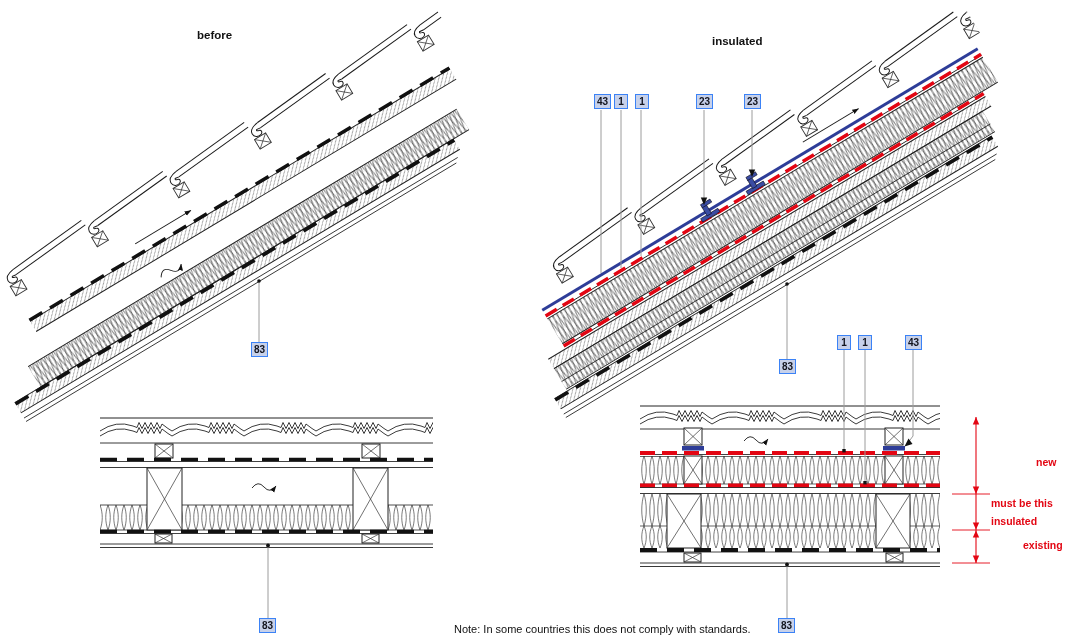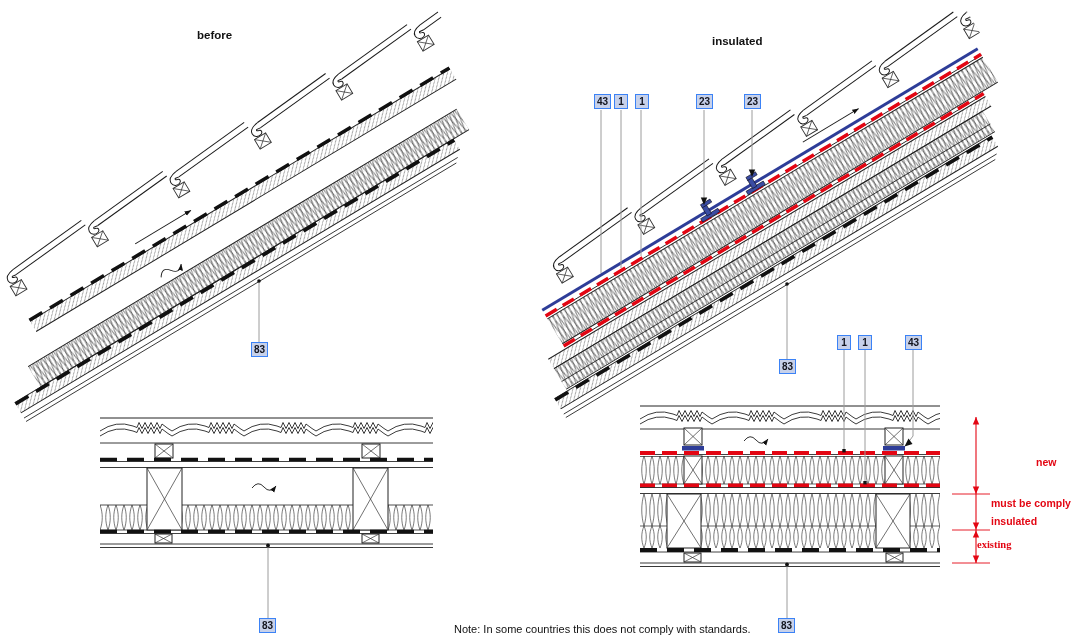--- a/index.html
+++ b/index.html
@@ -280,23 +280,23 @@
     <polygon points="976,530.5 972.8,537.5 979.2,537.5"></polygon>
     <polygon points="976,563 972.8,555.5 979.2,555.5"></polygon>
   </g>
 </svg>
 
 <div class="title" style="left:197px;top:29px;">before</div>
 <div class="title" style="left:712px;top:35px;">insulated</div>
 <div class="note" style="left:454px;top:623px;">Note: In some countries this does not comply with standards.</div>
 
 <div class="redtxt" style="left:1036px;top:456px;">new</div>
-<div class="redtxt" style="left:991px;top:497px;">must be comply</div>
+<div class="redtxt" style="left:991px;top:497px;">must be this</div>
 <div class="redtxt" style="left:991px;top:515px;">insulated</div>
-<div class="redtxt" style="left:977px;top:539px;font-family:Liberation Serif, serif;">existing</div>
+<div class="redtxt" style="left:1023px;top:539px;">existing</div>
 
 <div class="co" style="left:594px;top:94px;width:17px;">43</div>
 <div class="co" style="left:614px;top:94px;width:14px;">1</div>
 <div class="co" style="left:635px;top:94px;width:14px;">1</div>
 <div class="co" style="left:696px;top:94px;width:17px;">23</div>
 <div class="co" style="left:744px;top:94px;width:17px;">23</div>
 <div class="co" style="left:251px;top:342px;width:17px;">83</div>
 <div class="co" style="left:779px;top:359px;width:17px;">83</div>
 <div class="co" style="left:259px;top:618px;width:17px;">83</div>
 <div class="co" style="left:778px;top:618px;width:17px;">83</div>

